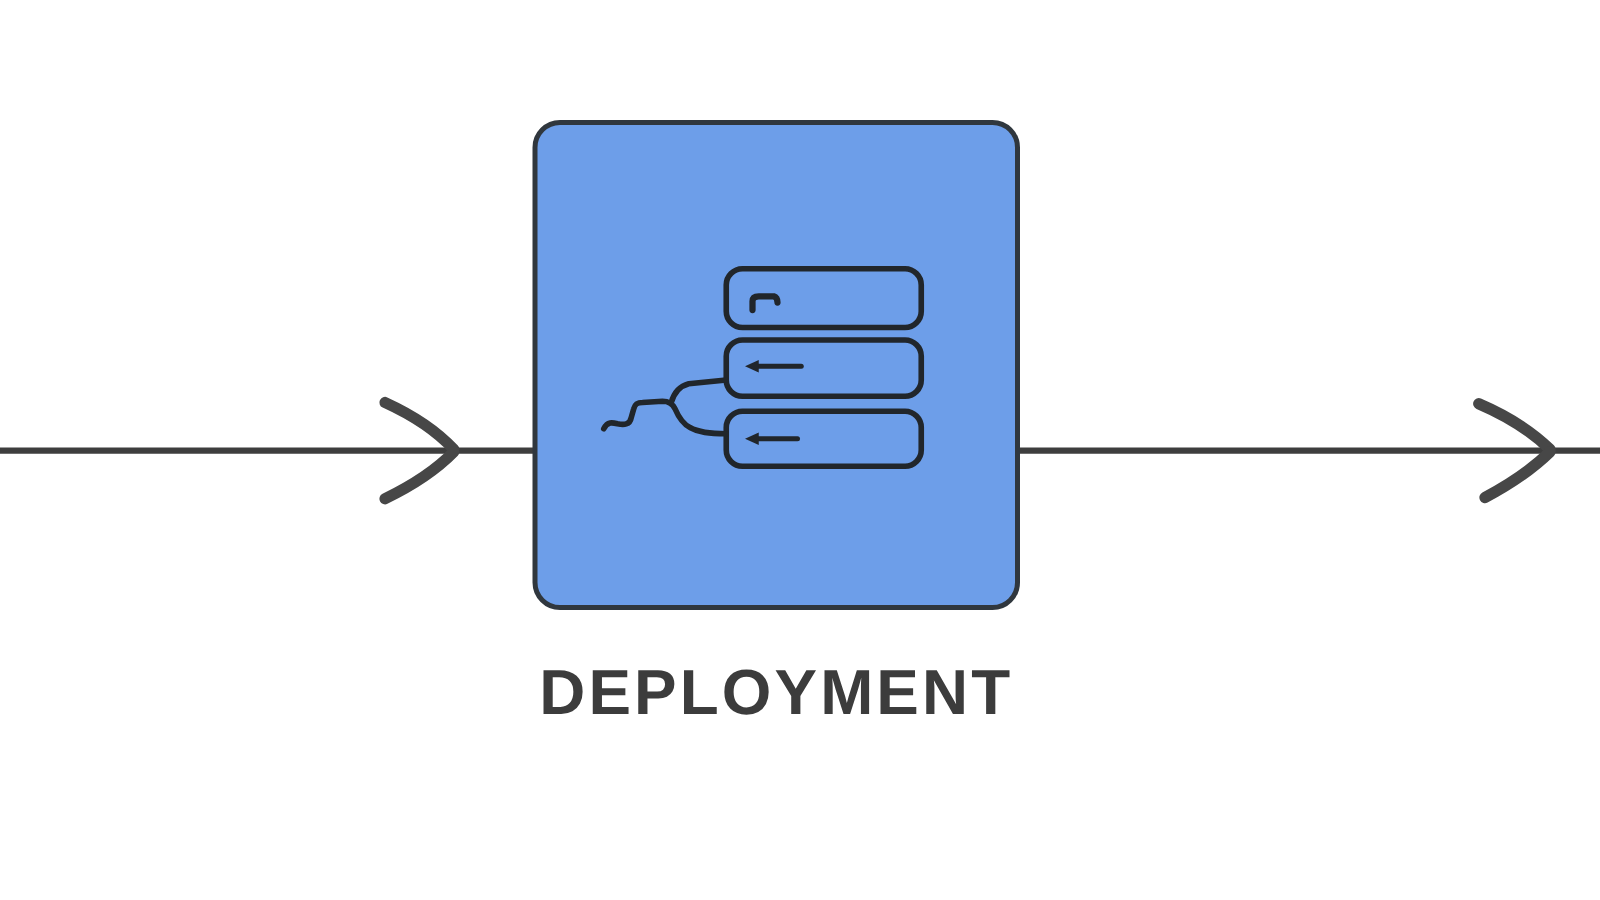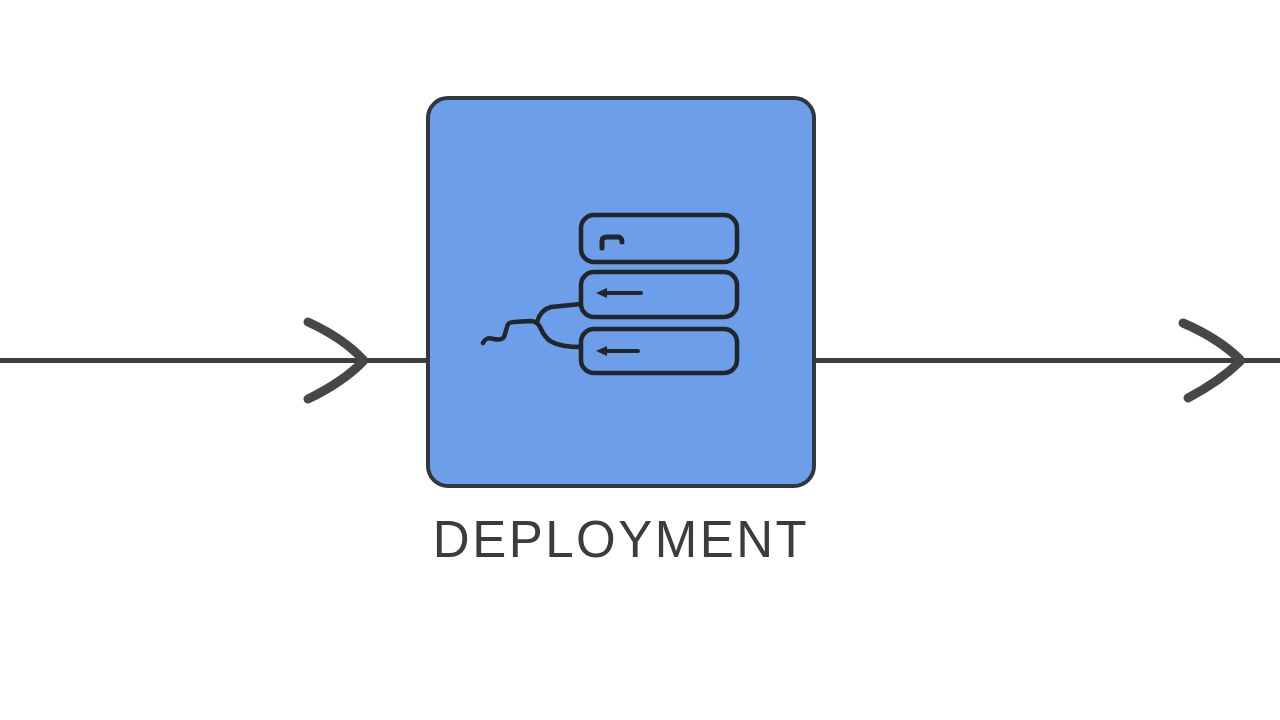--- a/index.html
+++ b/index.html
@@ -45,25 +45,25 @@
     position: absolute;
     left: -4px; top: -4px;   
     width: 390px; height: 392px;
   }
   .icon-stroke { stroke: var(--icon-stroke); fill: none; }
   .icon-fill { fill: var(--icon-stroke); stroke: none; }
 
   .node-label {
     position: absolute;
     left: 321px;
-    top: 510px;
+    top: 524px;
     width: 600px;
     text-align: center;
     font-size: 51px;
-    font-weight: 400;
+    font-weight: 700;
     letter-spacing: 2.5px;
     color: var(--label);
     white-space: nowrap;
   }
 </style>
 </head>
 <body>
 
 <div class="stage">
 

